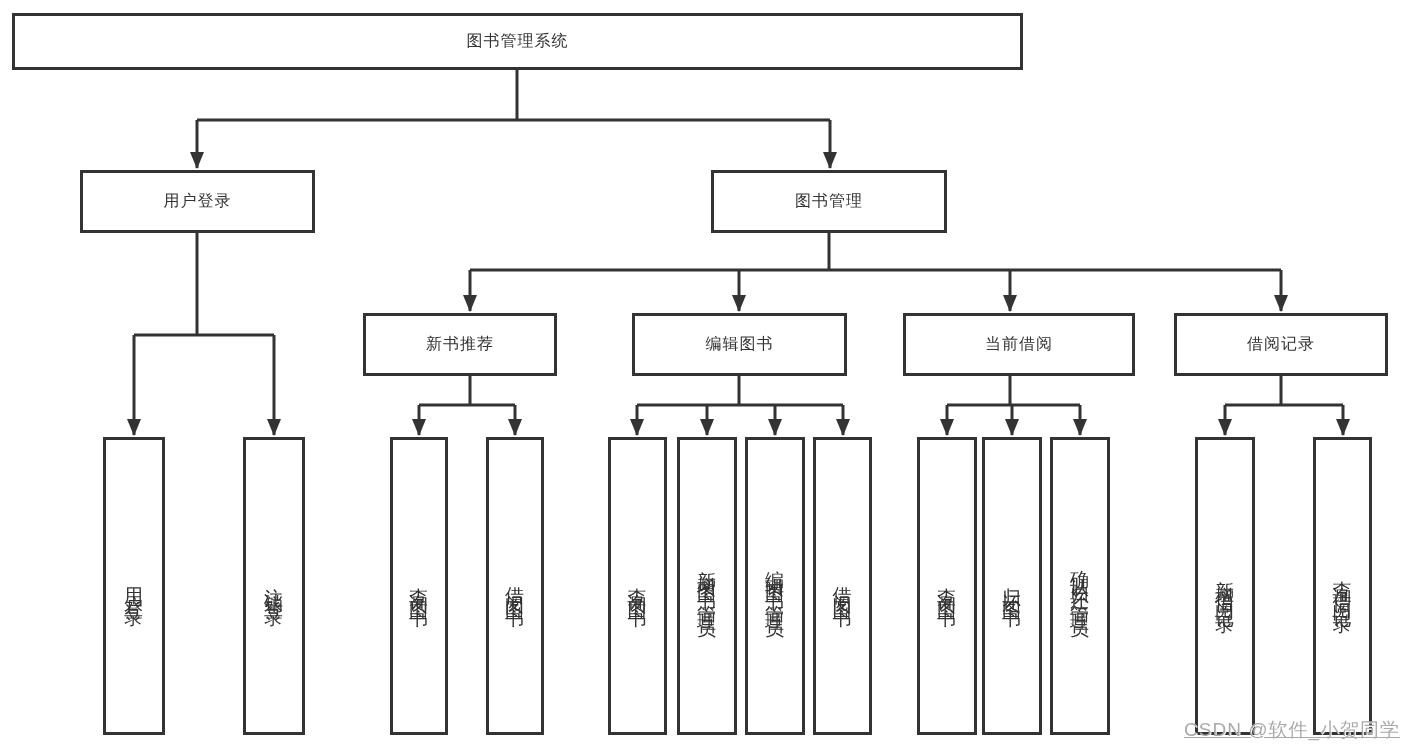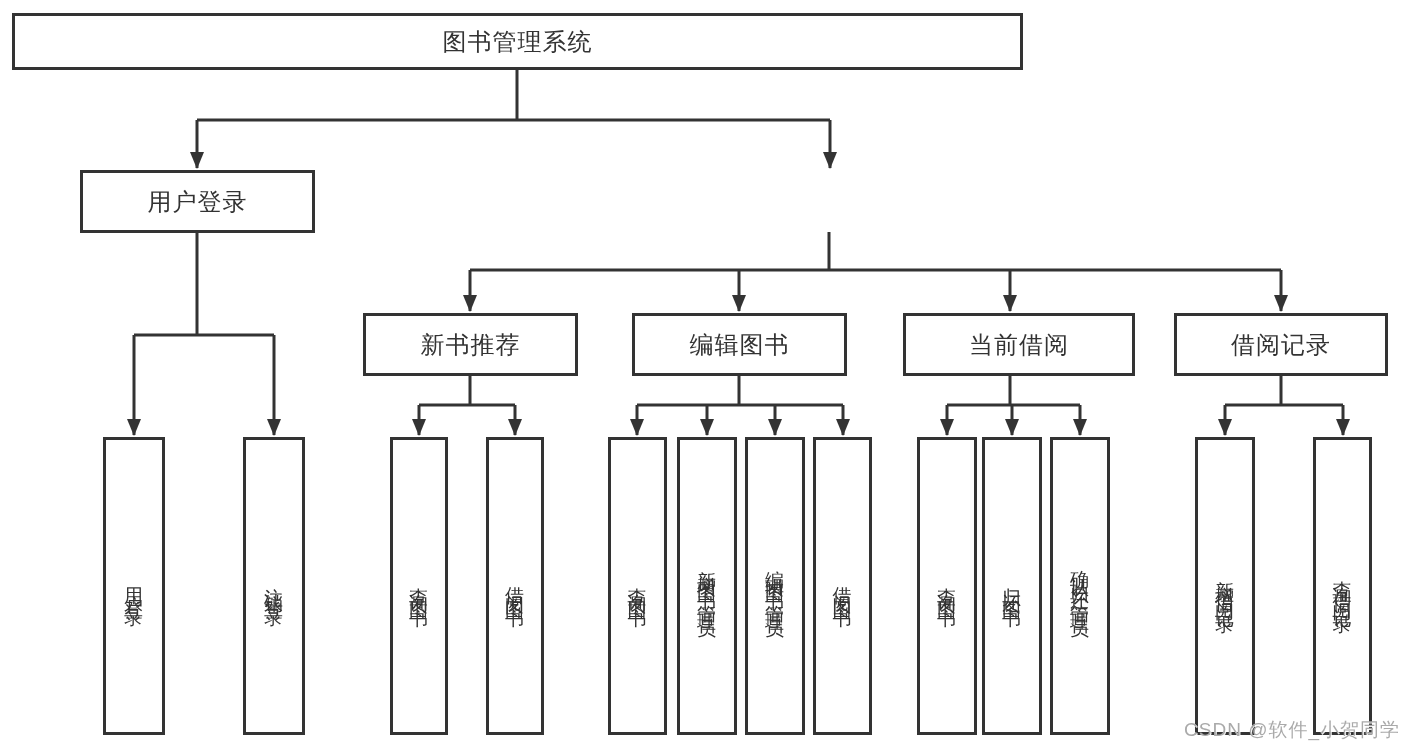--- a/index.html
+++ b/index.html
@@ -29,37 +29,38 @@
   .node {
     position: absolute;
     background: #ffffff;
     border: 3px solid var(--node-border);
     color: var(--node-text);
     display: flex;
     align-items: center;
     justify-content: center;
     z-index: 1;
   }
-  .node.h { font-size: 24px; letter-spacing: 1px; }
+  .node.h { font-size: 16px; letter-spacing: 1px; }
   .node.leaf span {
     writing-mode: vertical-rl;
     font-size: 19px;
     letter-spacing: 7px;
     line-height: 1;
     white-space: nowrap;
   }
   .watermark {
     position: absolute;
     right: 5px;
     bottom: 4px;
     font-size: 19px;
     color: var(--watermark-text);
     text-shadow: 1px 1px 0 rgba(255,255,255,0.9);
     z-index: 2;
     letter-spacing: 1px;
+    text-decoration: underline;
   }
 </style>
 </head>
 <body>
 
 <div class="stage">
 
   <svg class="connectors" width="1405" height="747" viewBox="0 0 1405 747" xmlns="http://www.w3.org/2000/svg">
     <defs>
       <marker id="ah" viewBox="0 0 18 14" refX="17" refY="7" markerWidth="18" markerHeight="14" markerUnits="userSpaceOnUse" orient="auto">
@@ -105,22 +106,25 @@
     <line class="ln" x1="1343" y1="405" x2="1343" y2="435" marker-end="url(#ah)"></line>
   </svg>
 
   <div class="node h" style="left:12px;top:13px;width:1011px;height:57px">
     <span>图书管理系统</span>
   </div>
 
   <div class="node h" style="left:80px;top:170px;width:235px;height:63px">
     <span>用户登录</span>
   </div>
+  <div class="node h" style="left:711px;top:170px;width:236px;height:63px">
+    <span>图书管理</span>
+  </div>
 
-  <div class="node h" style="left:363px;top:313px;width:215px;height:63px">
+  <div class="node h" style="left:363px;top:313px;width:194px;height:63px">
     <span>新书推荐</span>
   </div>
   <div class="node h" style="left:632px;top:313px;width:215px;height:63px">
     <span>编辑图书</span>
   </div>
   <div class="node h" style="left:903px;top:313px;width:232px;height:63px">
     <span>当前借阅</span>
   </div>
   <div class="node h" style="left:1174px;top:313px;width:214px;height:63px">
     <span>借阅记录</span>

